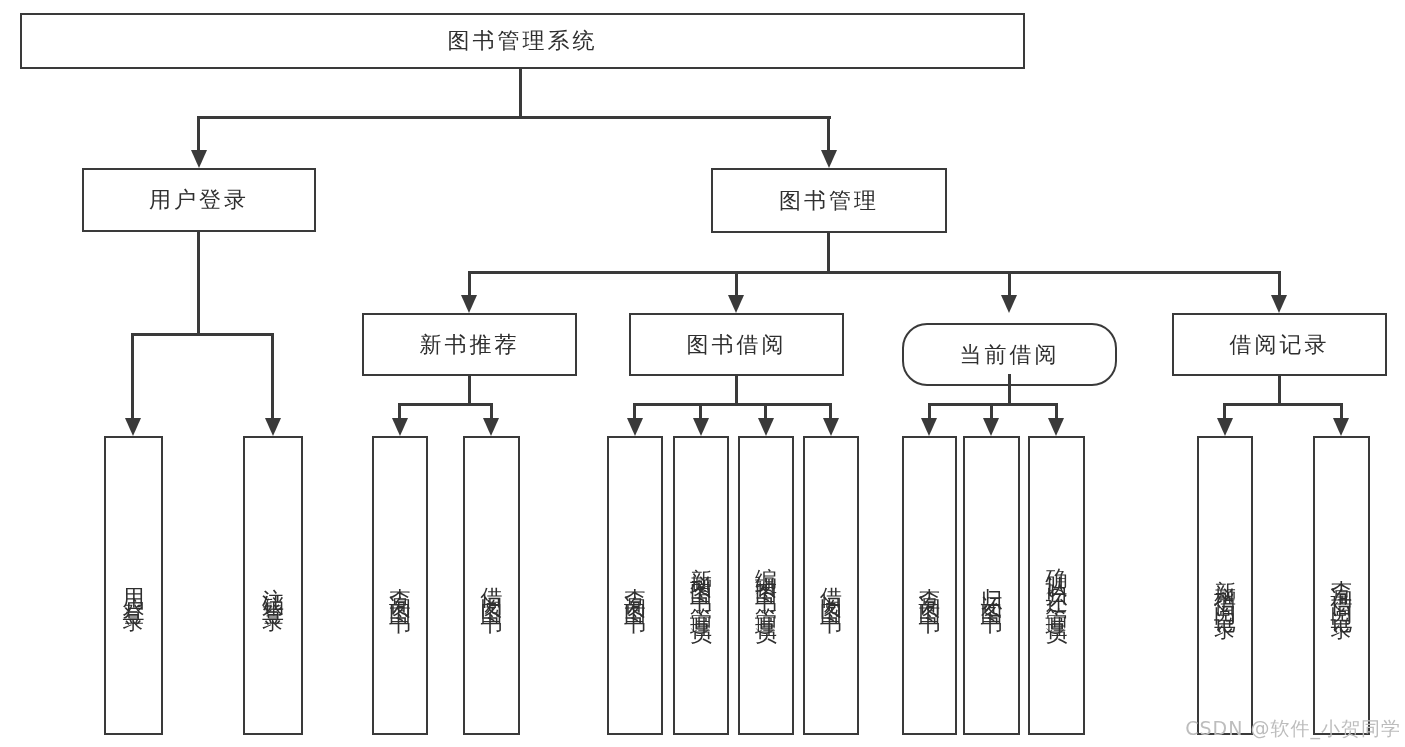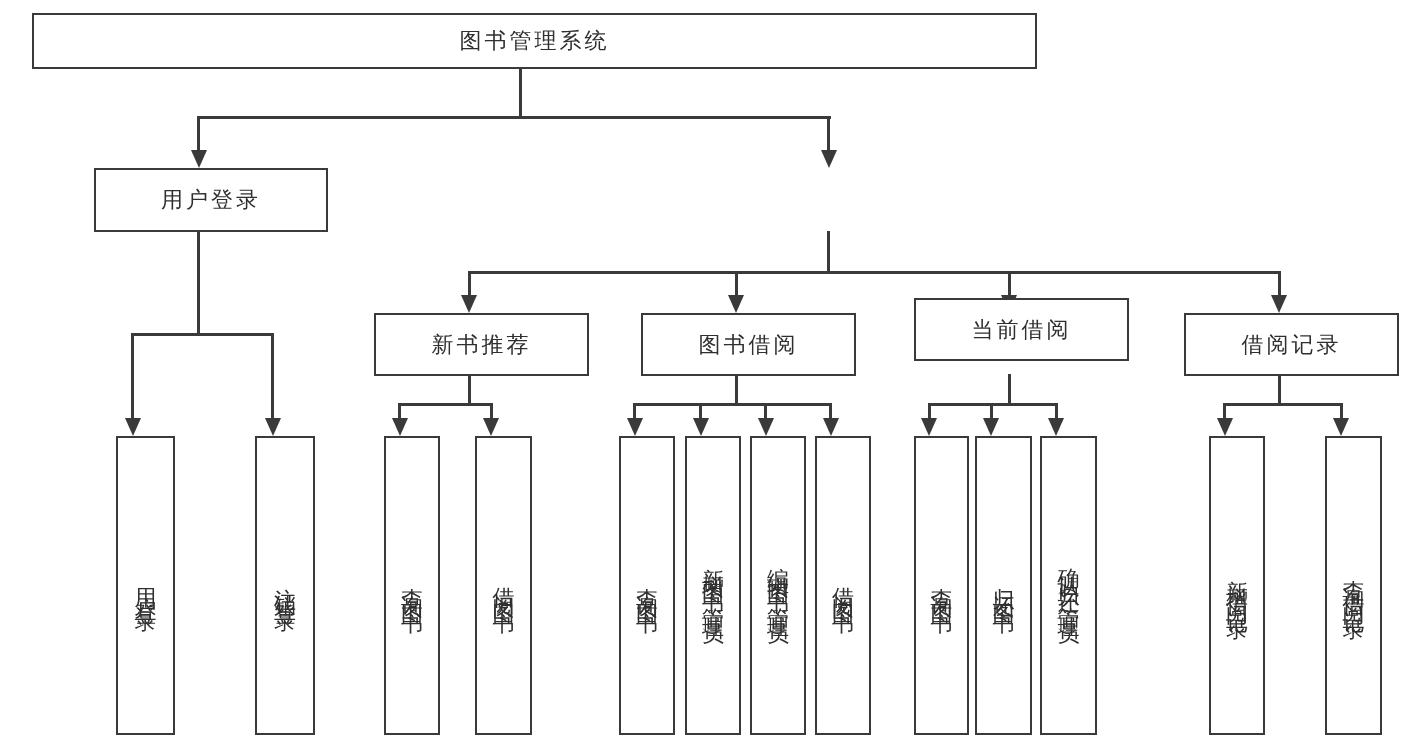--- a/index.html
+++ b/index.html
@@ -18,21 +18,20 @@
   }
   .box{
     position:absolute;
     background:#fff;
     border:2px solid var(--line);
     box-sizing:border-box;
     display:flex;
     align-items:center;
     justify-content:center;
     color:var(--text);
-    margin-left:12px;
   }
   .box.h{font-size:22px;letter-spacing:3px;white-space:nowrap;}
   .box.v span{
     writing-mode:vertical-rl;
     text-orientation:mixed;
     font-size:22px;
     letter-spacing:8px;
     line-height:1;
   }
   .hline{position:absolute;height:3px;background:var(--line);}
@@ -65,20 +64,23 @@
   <div class="vline" style="left:519px;top:69px;height:48px;"></div>
   <div class="hline" style="left:197px;top:116px;width:634px;"></div>
   <div class="vline" style="left:197px;top:116px;height:35px;"></div>
   <div class="arrow" style="left:191px;top:150px;"></div>
   <div class="vline" style="left:827px;top:116px;height:35px;"></div>
   <div class="arrow" style="left:821px;top:150px;"></div>
 
   <div class="box h" style="left:82px;top:168px;width:234px;height:64px;">
     <span>用户登录</span>
   </div>
+  <div class="box h" style="left:711px;top:168px;width:236px;height:65px;">
+    <span>图书管理</span>
+  </div>
 
   <div class="vline" style="left:197px;top:230px;height:106px;"></div>
   <div class="hline" style="left:132px;top:333px;width:142px;"></div>
   <div class="vline" style="left:131px;top:333px;height:86px;"></div>
   <div class="arrow" style="left:125px;top:418px;"></div>
   <div class="vline" style="left:271px;top:333px;height:86px;"></div>
   <div class="arrow" style="left:265px;top:418px;"></div>
 
   <div class="vline" style="left:827px;top:231px;height:43px;"></div>
   <div class="hline" style="left:468px;top:271px;width:813px;"></div>
@@ -90,21 +92,21 @@
   <div class="arrow" style="left:1001px;top:295px;"></div>
   <div class="vline" style="left:1278px;top:271px;height:26px;"></div>
   <div class="arrow" style="left:1271px;top:295px;"></div>
 
   <div class="box h" style="left:629px;top:313px;width:215px;height:63px;">
     <span>图书借阅</span>
   </div>
   <div class="box h" style="left:362px;top:313px;width:215px;height:63px;">
     <span>新书推荐</span>
   </div>
-  <div class="box h" style="left:902px;top:298px;width:215px;height:63px;">
+  <div class="box h" style="left:902px;top:323px;width:215px;height:63px;border-radius:25px;">
     <span>当前借阅</span>
   </div>
   <div class="box h" style="left:1172px;top:313px;width:215px;height:63px;">
     <span>借阅记录</span>
   </div>
 
   <div class="vline" style="left:468px;top:374px;height:32px;"></div>
   <div class="hline" style="left:399px;top:403px;width:94px;"></div>
   <div class="vline" style="left:398px;top:403px;height:17px;"></div>
   <div class="arrow" style="left:392px;top:418px;"></div>
@@ -175,14 +177,15 @@
     <span>确认归还（管理员）</span>
   </div>
 
   <div class="box v" style="left:1197px;top:436px;width:56px;height:299px;">
     <span>新增借阅记录</span>
   </div>
   <div class="box v" style="left:1313px;top:436px;width:57px;height:299px;">
     <span>查询借阅记录</span>
   </div>
 
+  <div class="watermark">CSDN @软件_小贺同学</div>
 
 </div>
 
 </body></html>

